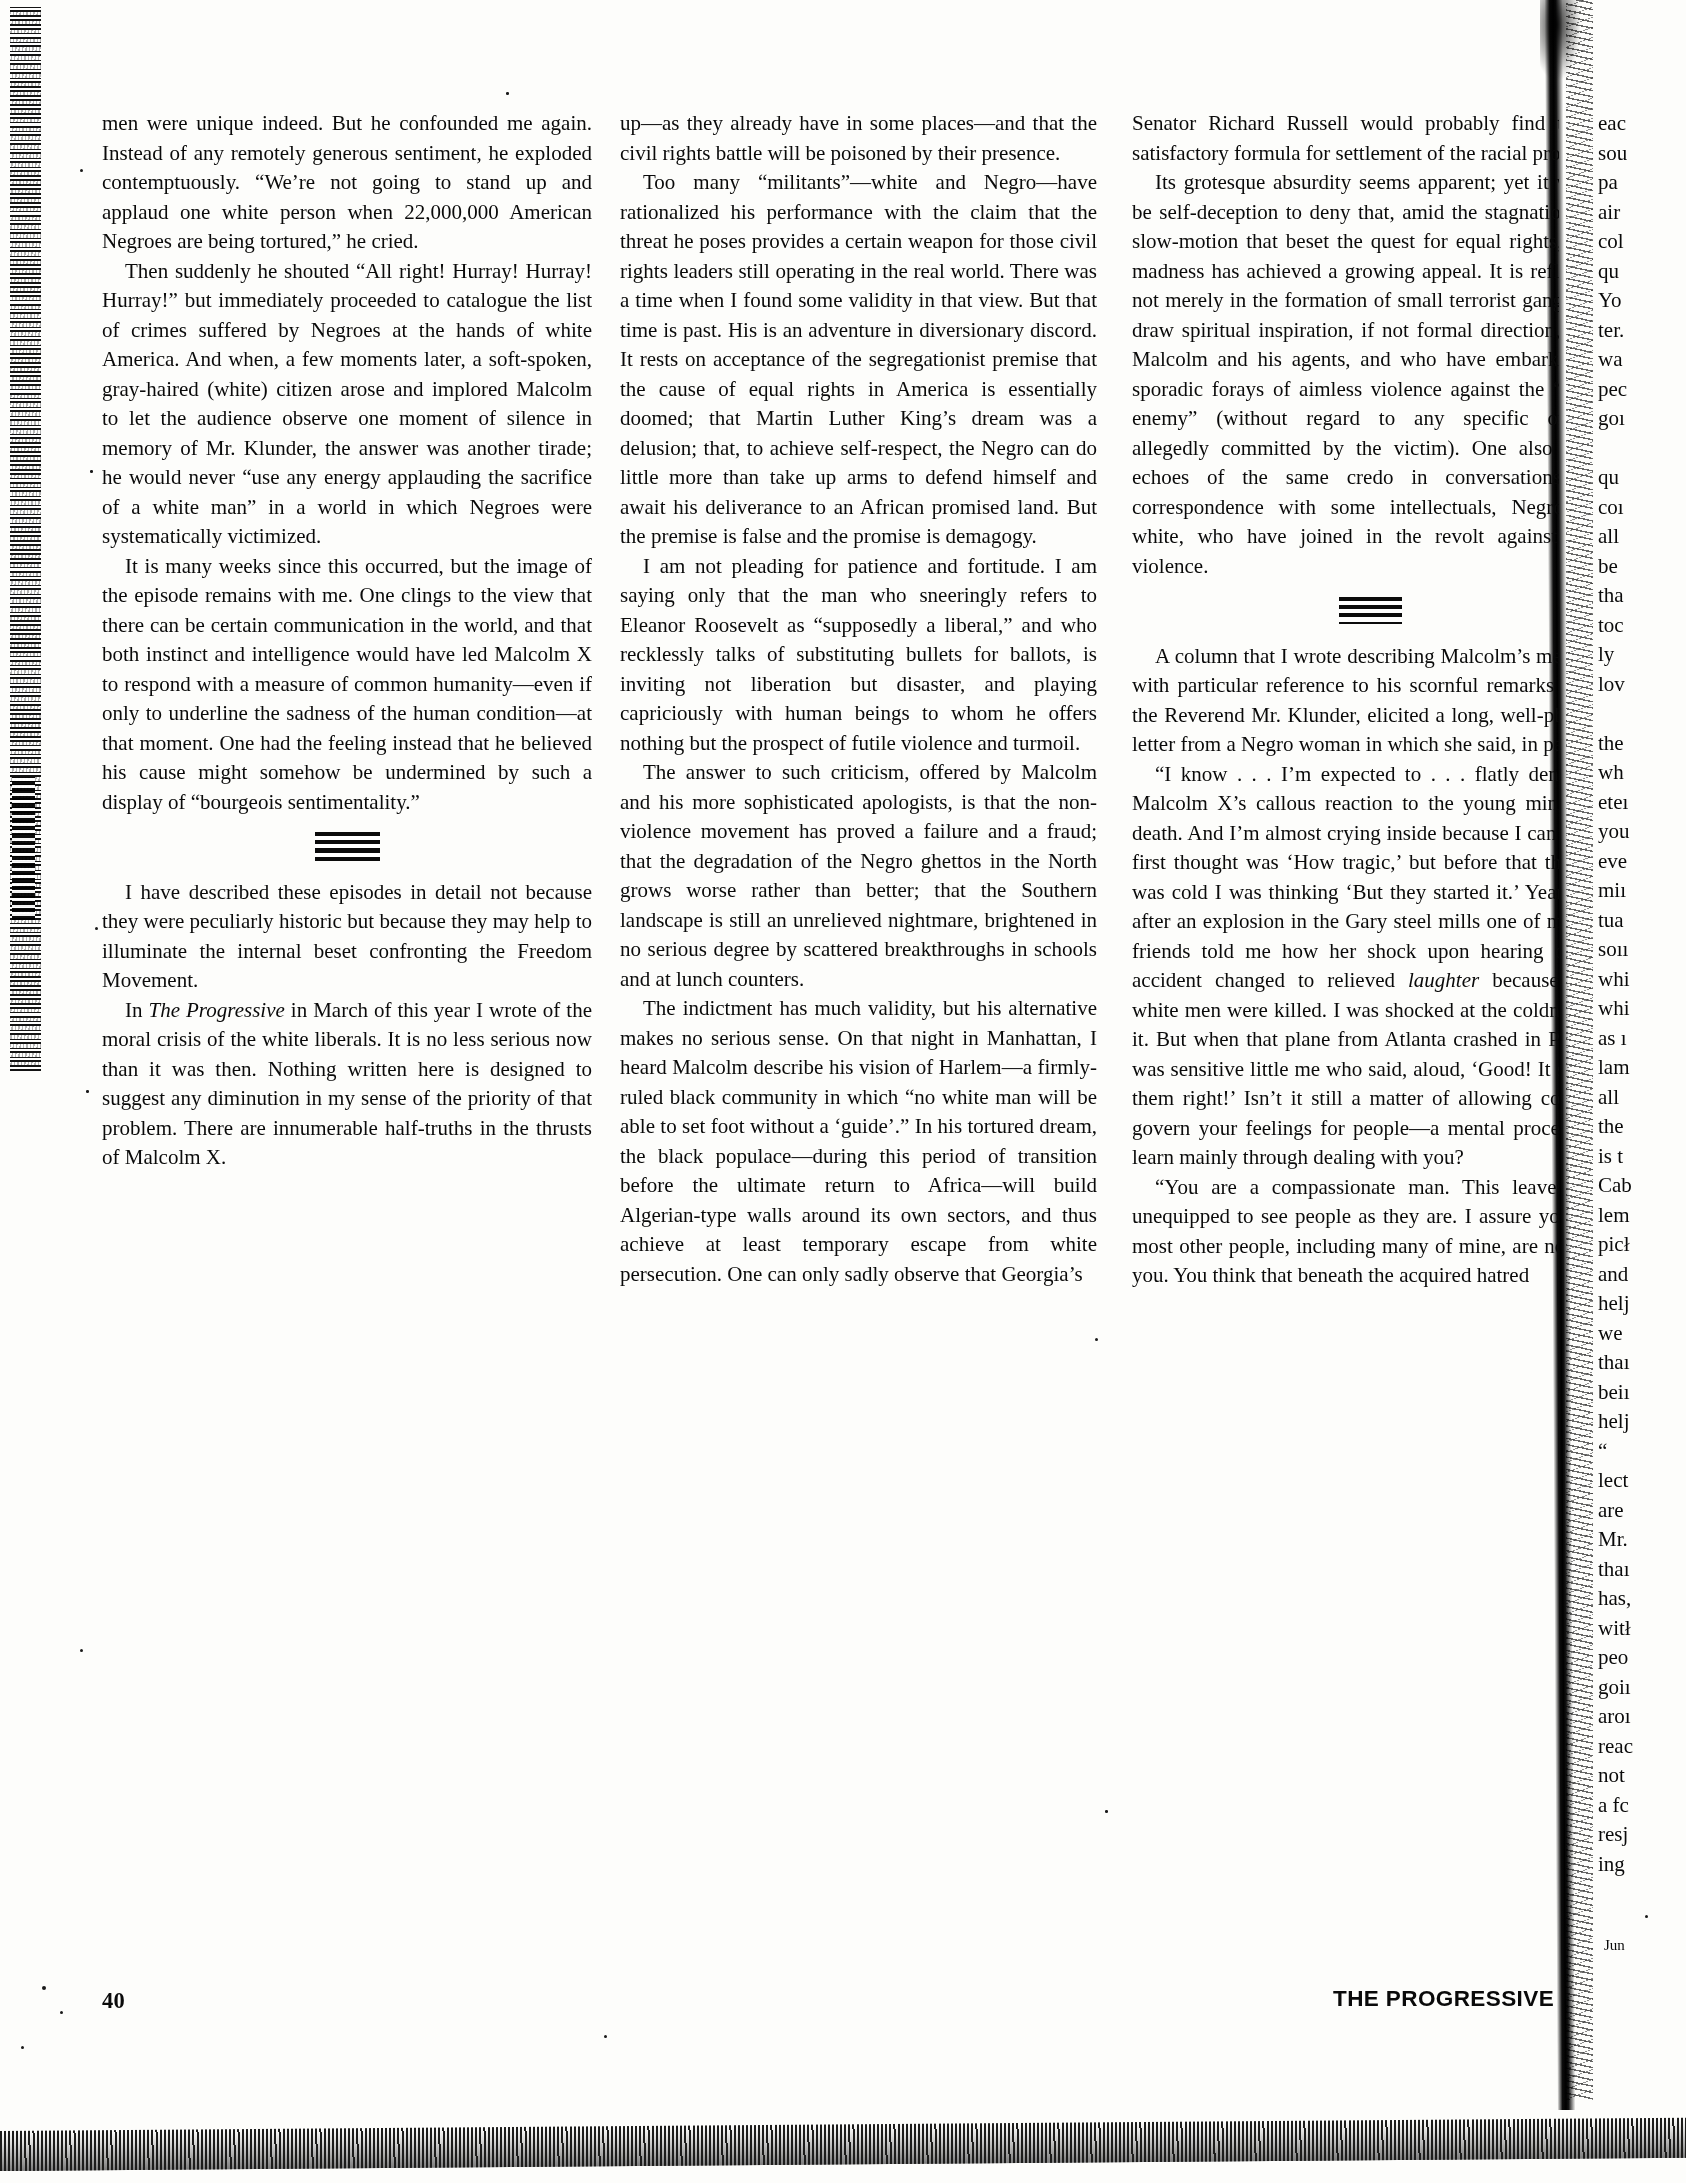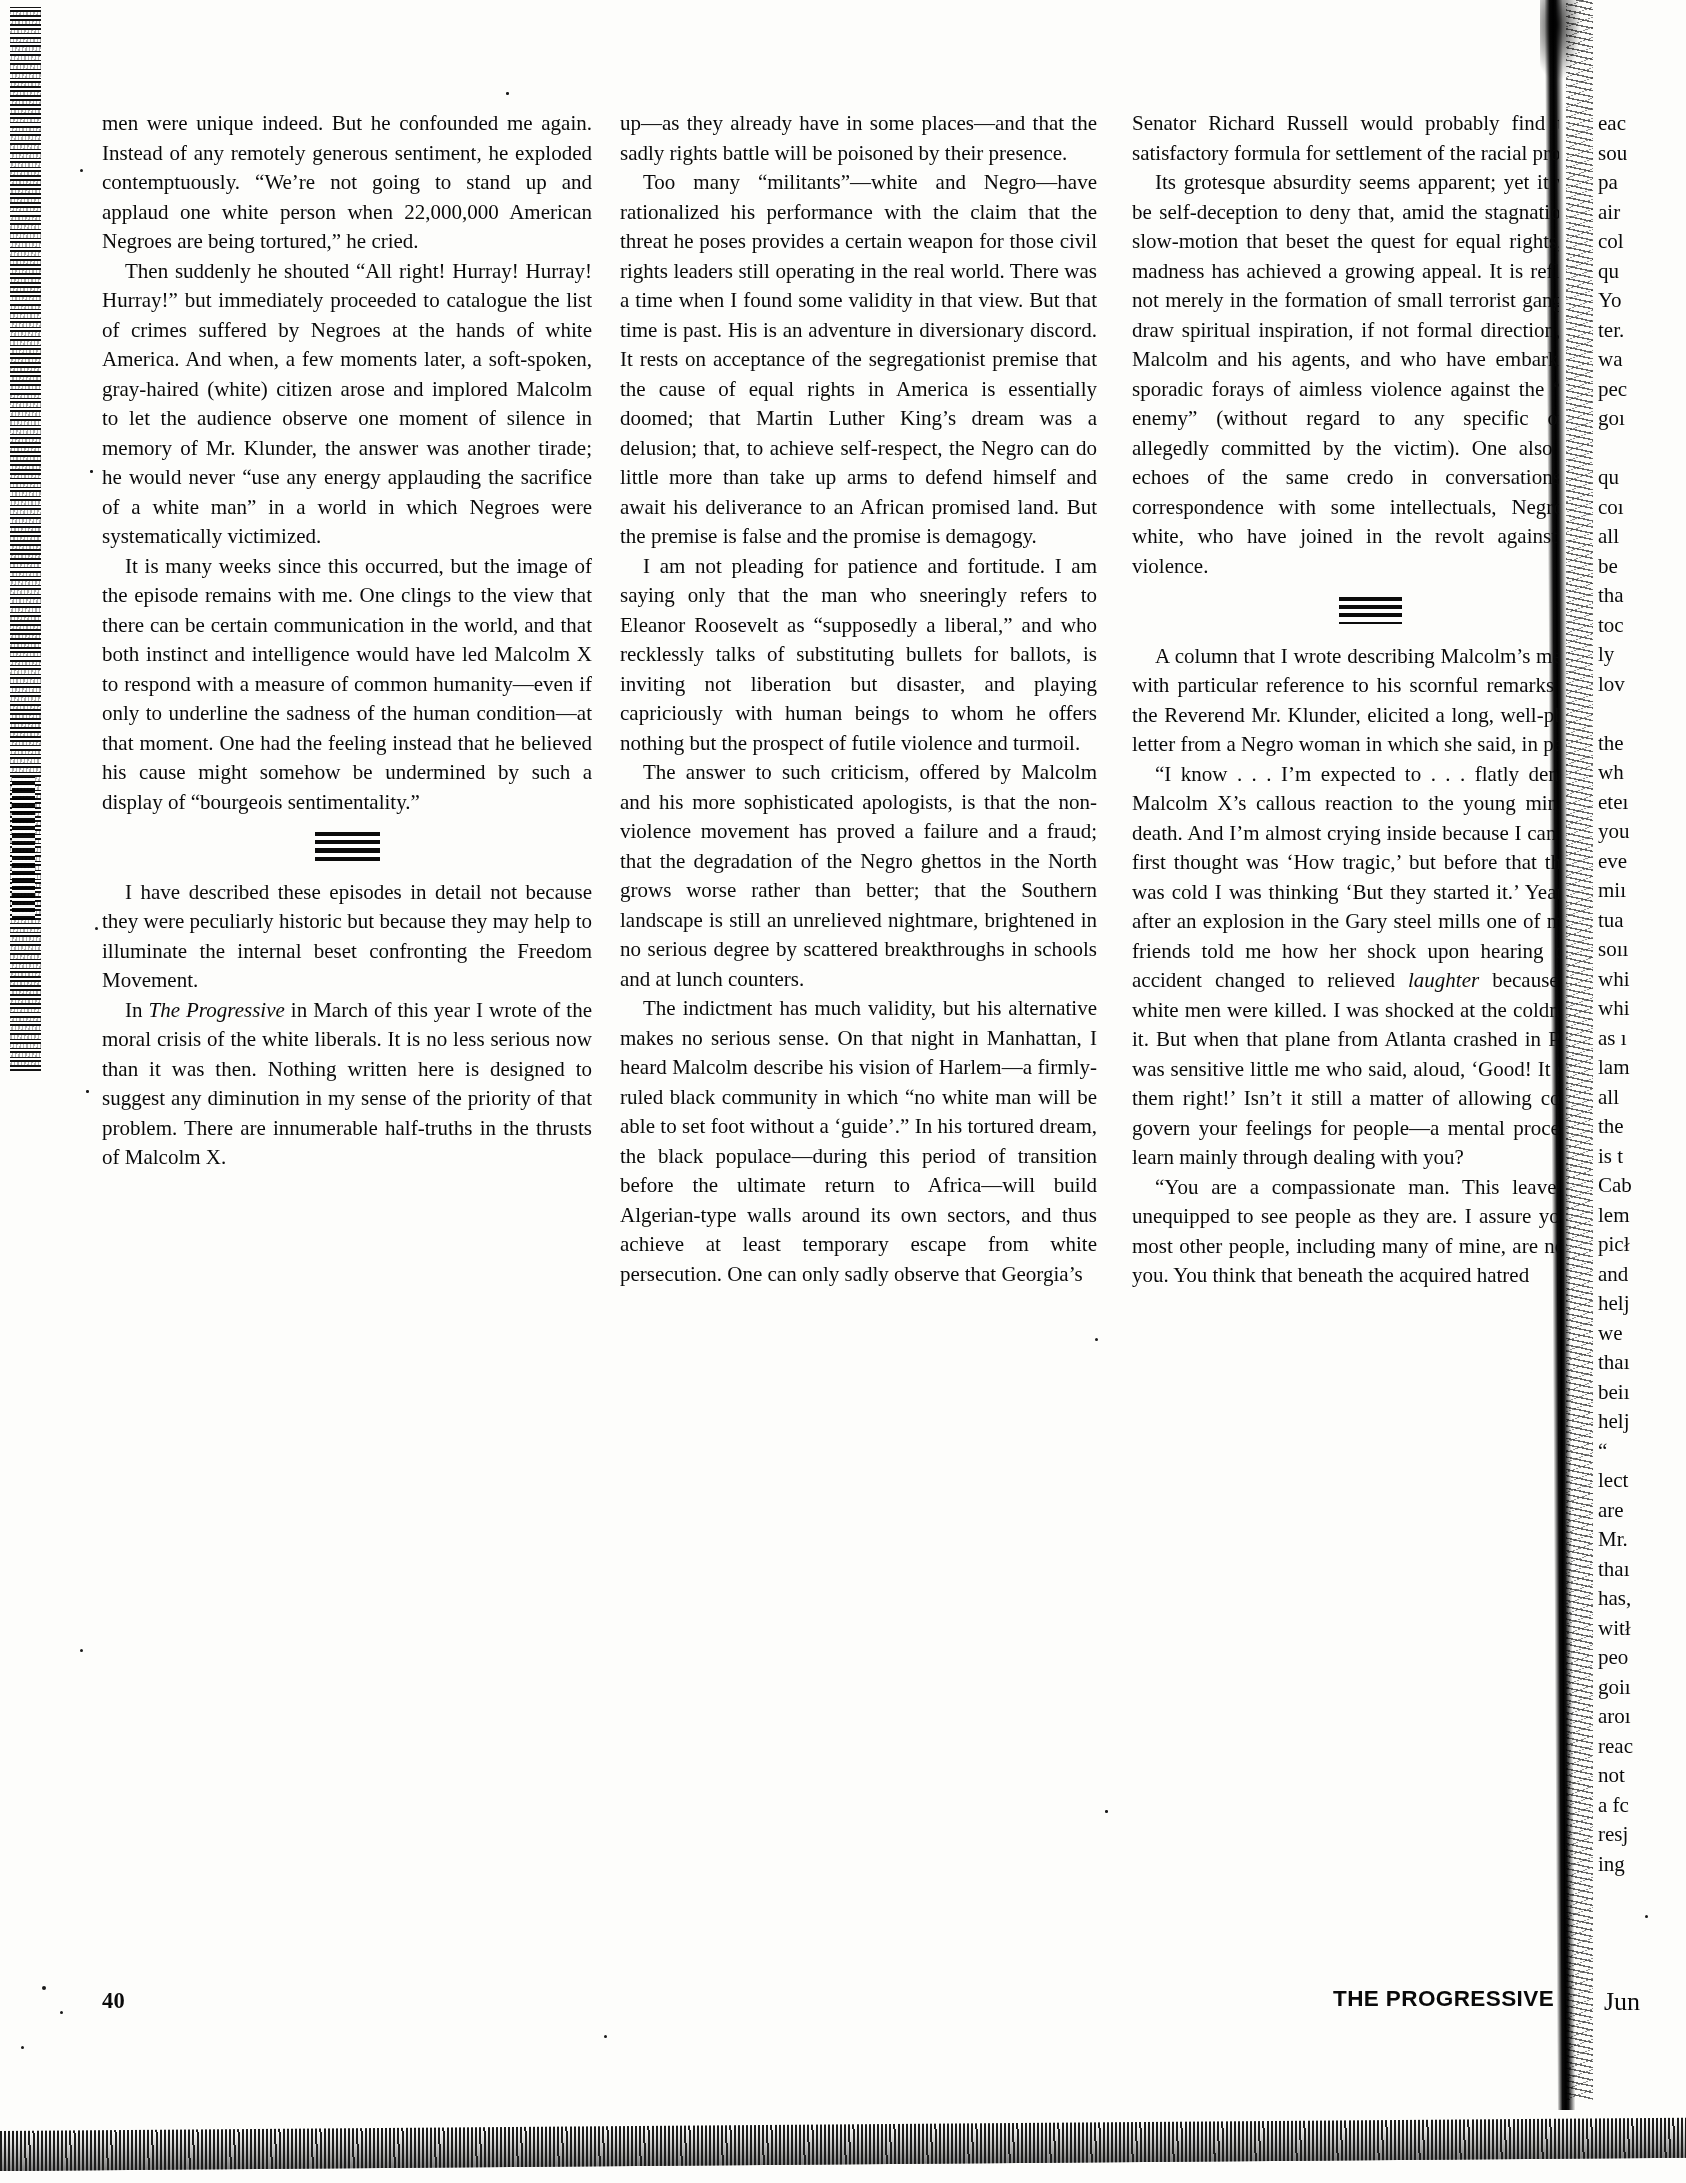--- a/index.html
+++ b/index.html
@@ -149,22 +149,22 @@
     position: absolute;
     left: 1333px; top: 1986px;
     font-family: "Liberation Sans", "DejaVu Sans", sans-serif;
     font-size: 22.5px;
     font-weight: bold;
     letter-spacing: 0.4px;
     white-space: nowrap;
   }
   .issue-frag {
     position: absolute;
-    left: 1604px; top: 1987px;
-    font-size: 26px;
+    left: 1604px; top: 1937px;
+    font-size: 15px;
     white-space: pre;
     text-align: center;
   }
 
   
   .speck { position: absolute; background: #1a1a1a; border-radius: 50%; }
 </style>
 </head>
 <body>
 
@@ -184,21 +184,21 @@
 
     <div class="ornament">
       <div class="bars"></div>
     </div>
 
     <p>I have described these episodes in detail not because they were peculiarly historic but because they may help to illuminate the internal beset confronting the Freedom Movement.</p>
     <p><span>In </span><i>The Progressive</i><span> in March of this year I wrote of the moral crisis of the white liberals. It is no less serious now than it was then. Nothing written here is designed to suggest any diminution in my sense of the priority of that problem. There are innumerable half-truths in the thrusts of Malcolm X.</span></p>
   </div>
 
   <div class="col" id="col2">
-    <p class="noindent">up—as they already have in some places—and that the sadly rights battle will be poisoned by their presence.</p>
+    <p class="noindent">up—as they already have in some places—and that the civil rights battle will be poisoned by their presence.</p>
     <p>Too many “militants”—white and Negro—have rationalized his performance with the claim that the threat he poses provides a certain weapon for those civil rights leaders still operating in the real world. There was a time when I found some validity in that view. But that time is past. His is an adventure in diversionary discord. It rests on acceptance of the segregationist premise that the cause of equal rights in America is essentially doomed; that Martin Luther King’s dream was a delusion; that, to achieve self-respect, the Negro can do little more than take up arms to defend himself and await his deliverance to an African promised land. But the premise is false and the promise is demagogy.</p>
     <p>I am not pleading for patience and fortitude. I am saying only that the man who sneeringly refers to Eleanor Roosevelt as “supposedly a liberal,” and who recklessly talks of substituting bullets for ballots, is inviting not liberation but disaster, and playing capriciously with human beings to whom he offers nothing but the prospect of futile violence and turmoil.</p>
     <p>The answer to such criticism, offered by Malcolm and his more sophisticated apologists, is that the non-violence movement has proved a failure and a fraud; that the degradation of the Negro ghettos in the North grows worse rather than better; that the Southern landscape is still an unrelieved nightmare, brightened in no serious degree by scattered breakthroughs in schools and at lunch counters.</p>
     <p>The indictment has much validity, but his alternative makes no serious sense. On that night in Manhattan, I heard Malcolm describe his vision of Harlem—a firmly-ruled black community in which “no white man will be able to set foot without a ‘guide’.” In his tortured dream, the black populace—during this period of transition before the ultimate return to Africa—will build Algerian-type walls around its own sectors, and thus achieve at least temporary escape from white persecution. One can only sadly observe that Georgia’s</p>
   </div>
 
   <div class="col" id="col3">
     <p class="noindent">Senator Richard Russell would probably find this a satisfactory formula for settlement of the racial problem.</p>
     <p>Its grotesque absurdity seems apparent; yet it would be self-deception to deny that, amid the stagnation and slow-motion that beset the quest for equal rights, such madness has achieved a growing appeal. It is reflected, not merely in the formation of small terrorist gangs that draw spiritual inspiration, if not formal direction, from Malcolm and his agents, and who have embarked on sporadic forays of aimless violence against the “white enemy” (without regard to any specific offense allegedly committed by the victim). One also hears echoes of the same credo in conversations and correspondence with some intellectuals, Negro and white, who have joined in the revolt against non-violence.</p>
 

